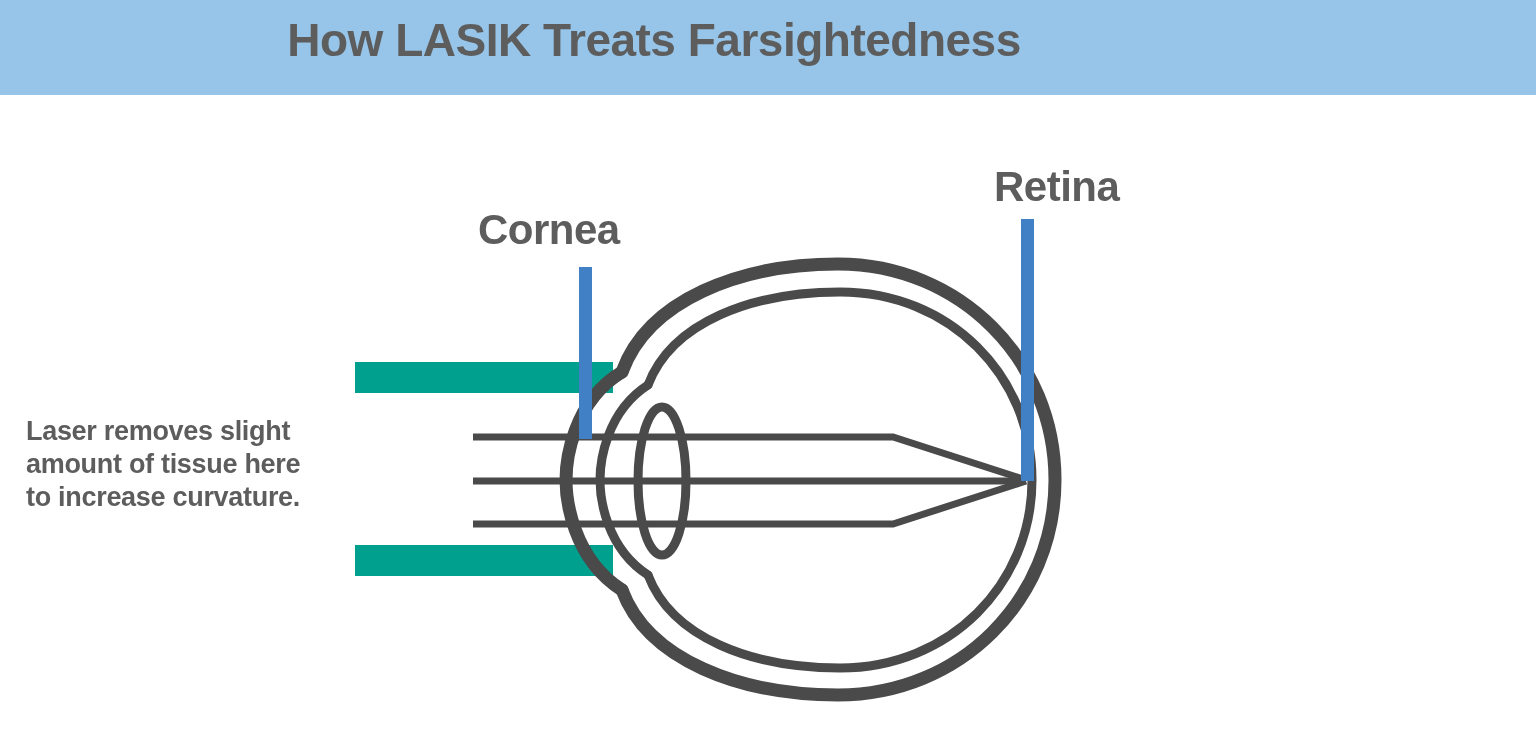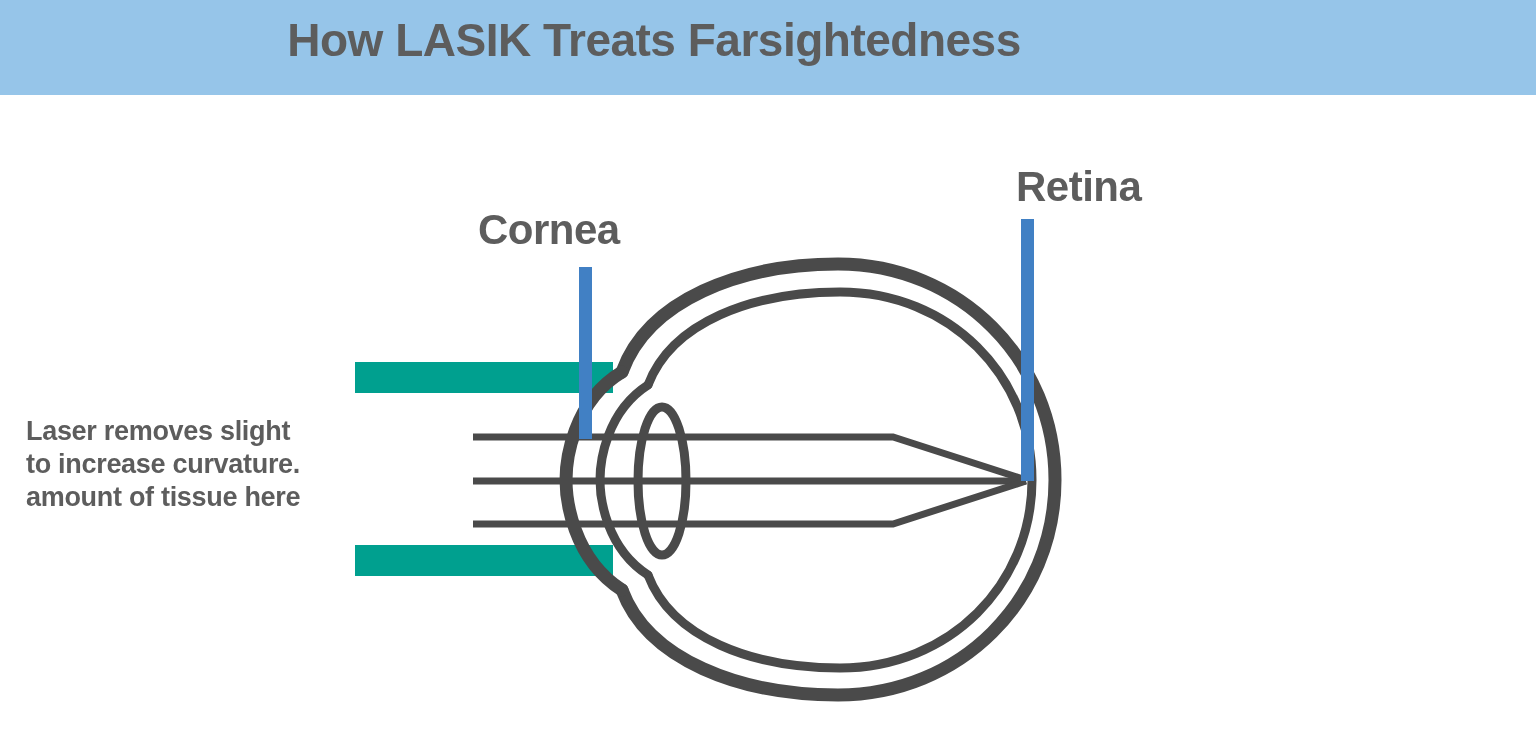--- a/index.html
+++ b/index.html
@@ -47,21 +47,21 @@
     font-weight: bold;
     letter-spacing: -0.5px;
     color: #5d5d5d;
     white-space: nowrap;
   }
   #label-cornea {
     left: 478px;
     top: 206px;
   }
   #label-retina {
-    left: 1016px;
+    left: 994px;
     top: 163px;
   }
   
   #caption {
     position: absolute;
     left: 26px;
     top: 415px;
     width: 350px;
     font-family: "Liberation Sans", sans-serif;
     font-size: 27px;
@@ -130,17 +130,17 @@
 
     <rect x="579" y="267" width="13" height="172" fill="#4180c4"></rect>
     <rect x="1021" y="219" width="13" height="262" fill="#4180c4"></rect>
   </svg>
 
   <div class="callout-label" id="label-cornea">Cornea</div>
   <div class="callout-label" id="label-retina">Retina</div>
 
   <div id="caption">
     <div>Laser removes slight</div>
+    <div>amount of tissue here</div>
     <div>to increase curvature.</div>
-    <div>amount of tissue here</div>
   </div>
 
 </div>
 
 </body></html>

